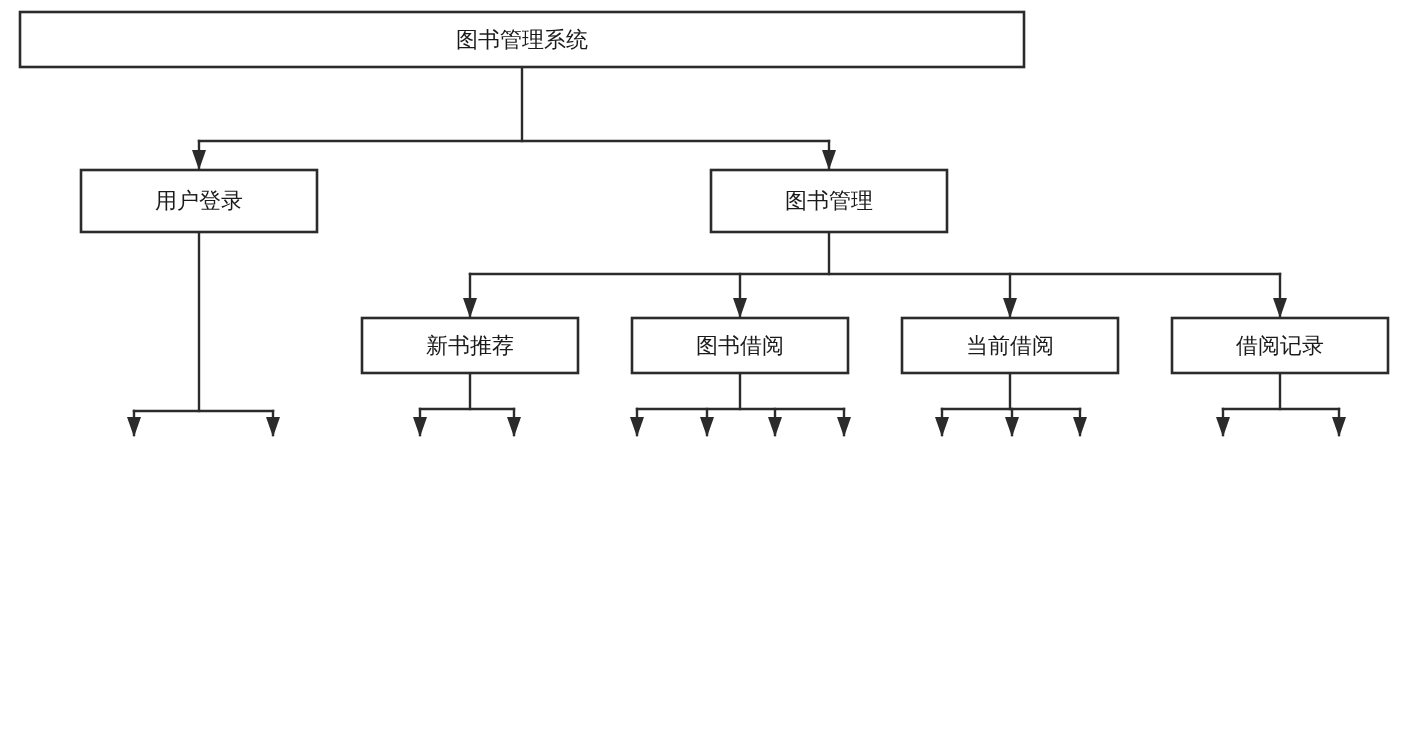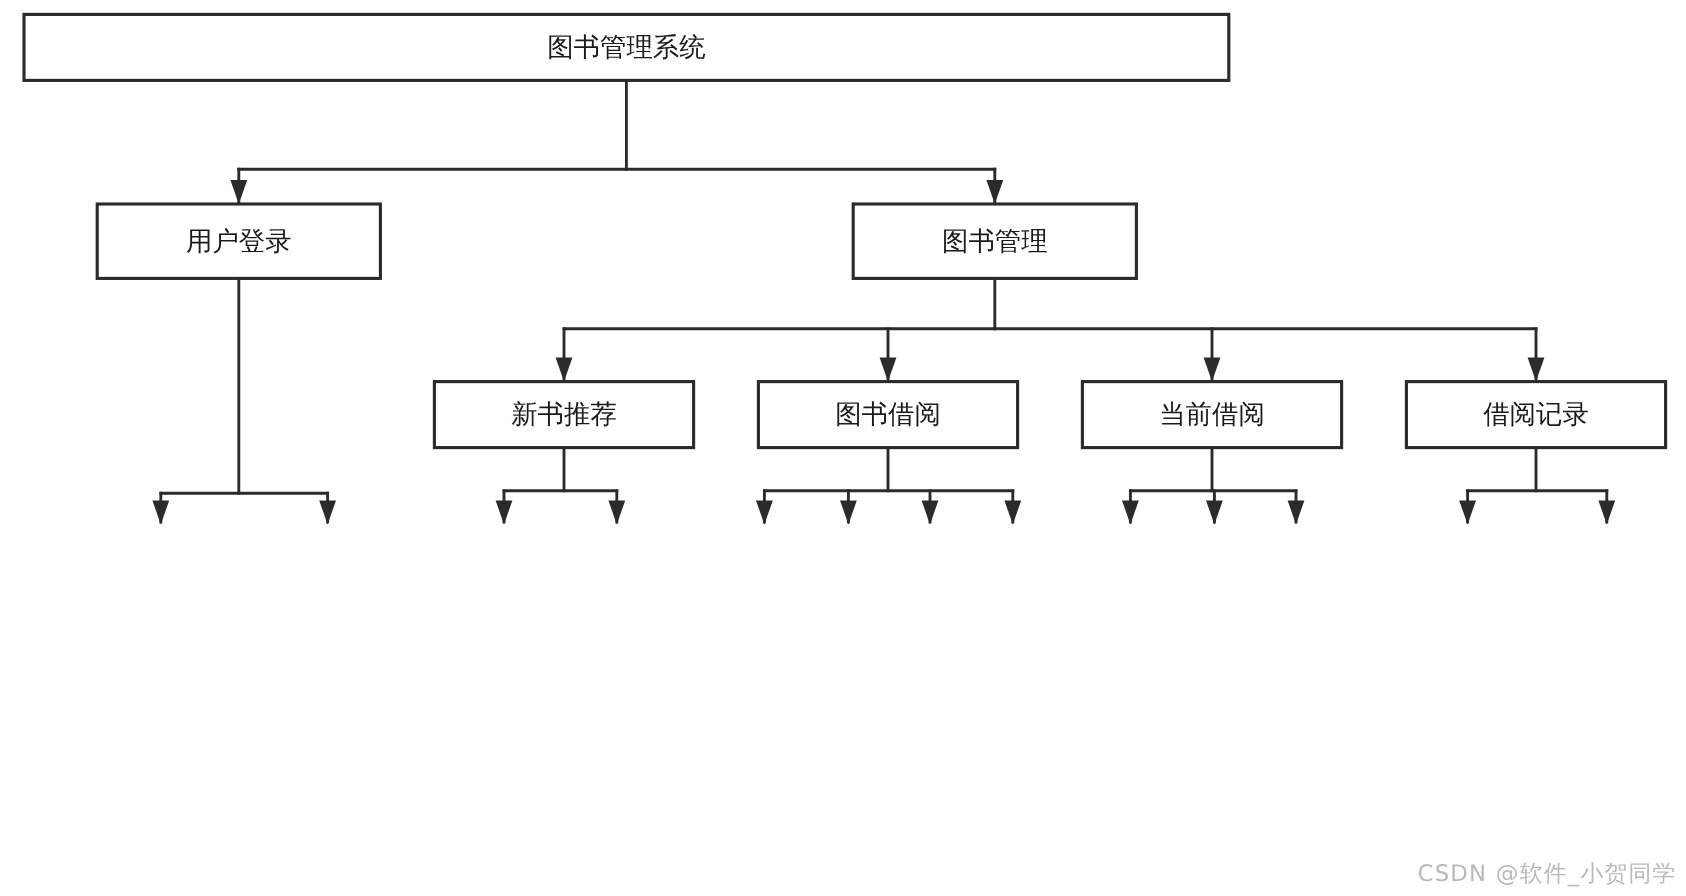--- a/index.html
+++ b/index.html
@@ -130,14 +130,13 @@
         <text x="522" y="40.5" class="node-label-h">图书管理系统</text>
         <text x="199" y="202" class="node-label-h">用户登录</text>
         <text x="829" y="202" class="node-label-h">图书管理</text>
         <text x="470" y="346.5" class="node-label-h">新书推荐</text>
         <text x="740" y="346.5" class="node-label-h">图书借阅</text>
         <text x="1010" y="346.5" class="node-label-h">当前借阅</text>
         <text x="1280" y="346.5" class="node-label-h">借阅记录</text>
       </g>
   </svg>
   <div id="vlabels-layer"></div>
-  <div class="watermark">CSDN @软件_小贺同学</div>
 </div>
 
 </body></html>

